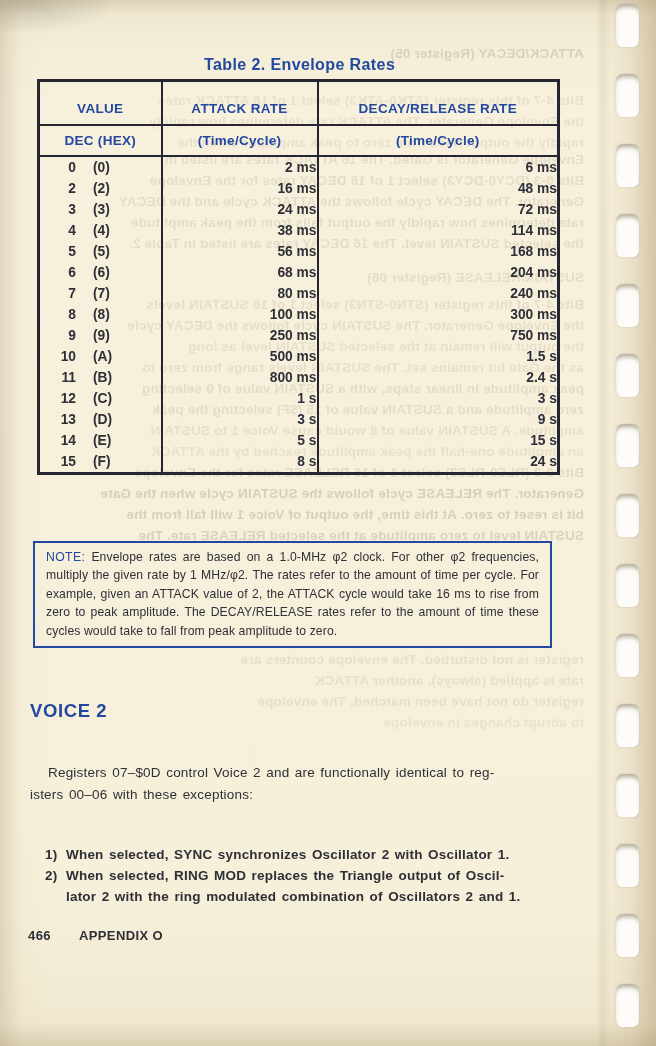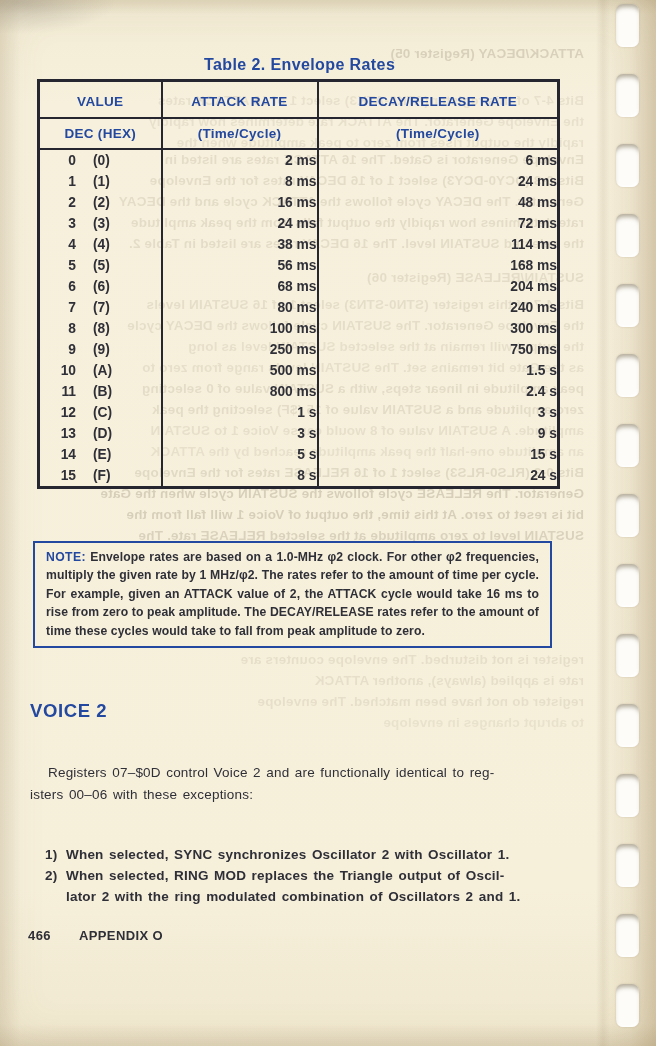--- a/index.html
+++ b/index.html
@@ -44,37 +44,37 @@
   table.rates{
     position:absolute;left:37px;top:79px;width:520px;
     border-collapse:collapse;table-layout:fixed;
     border:3px solid #262631;
   }
   table.rates col.c1{width:123px;} table.rates col.c2{width:156px;} table.rates col.c3{width:241px;}
   table.rates th{
     font-size:13.5px;font-weight:700;color:#2348a0;letter-spacing:.3px;
     text-align:center;border-bottom:2px solid #262631;
   }
-  table.rates tr.h1 th{height:29px;padding-top:5px;}
+  table.rates tr.h1 th{height:29px;padding-top:12px;}
   table.rates tr.h2 th{height:27px;}
   table.rates th + th, table.rates td + td{border-left:2px solid #262631;}
   table.rates td{
     height:21px;font-size:13.8px;font-weight:700;color:#2f2f38;
     padding:0;vertical-align:middle;background:transparent;
   }
   td.value{padding-left:2px;text-align:left;}
   td.value .dec{display:inline-block;width:36px;text-align:right;}
   td.value .hex{display:inline-block;margin-left:17px;}
   td.attack{text-align:right;padding-right:56px;}
   td.decay{text-align:right;padding-right:95px;margin-top:48px;}
   
   .note{
     position:absolute;left:33px;top:541px;width:519px;box-sizing:border-box;
     border:2.5px solid #2348a0;padding:5px 11px 6px;
-    font-size:12.2px;line-height:18.4px;font-weight:700;color:#2f2f38;
+    font-size:12.2px;line-height:18.4px;font-weight:400;color:#2f2f38;
     text-align:justify;letter-spacing:.1px;background:transparent;
   }
   .note .note-label{color:#2348a0;letter-spacing:.4px;}
   
   .voice2-heading{
     position:absolute;left:30px;top:700px;margin:0;
     font-size:18.5px;font-weight:700;letter-spacing:.6px;color:#2348a0;
   }
   .voice2-intro{
     position:absolute;left:30px;top:762px;width:540px;
@@ -165,25 +165,20 @@
           <th>(Time/Cycle)</th>
         </tr>
       </thead>
       <tbody>
           <tr>
             <td class="value"><span class="dec">0</span><span class="hex">(0)</span></td>
             <td class="attack">2 ms</td>
             <td class="decay">6 ms</td>
           </tr>
           <tr>
-            <td class="value"><span class="dec">1</span><span class="hex">(1)</span></td>
-            <td class="attack">8 ms</td>
-            <td class="decay">24 ms</td>
-          </tr>
-          <tr>
             <td class="value"><span class="dec">2</span><span class="hex">(2)</span></td>
             <td class="attack">16 ms</td>
             <td class="decay">48 ms</td>
           </tr>
           <tr>
             <td class="value"><span class="dec">3</span><span class="hex">(3)</span></td>
             <td class="attack">24 ms</td>
             <td class="decay">72 ms</td>
           </tr>
           <tr>

